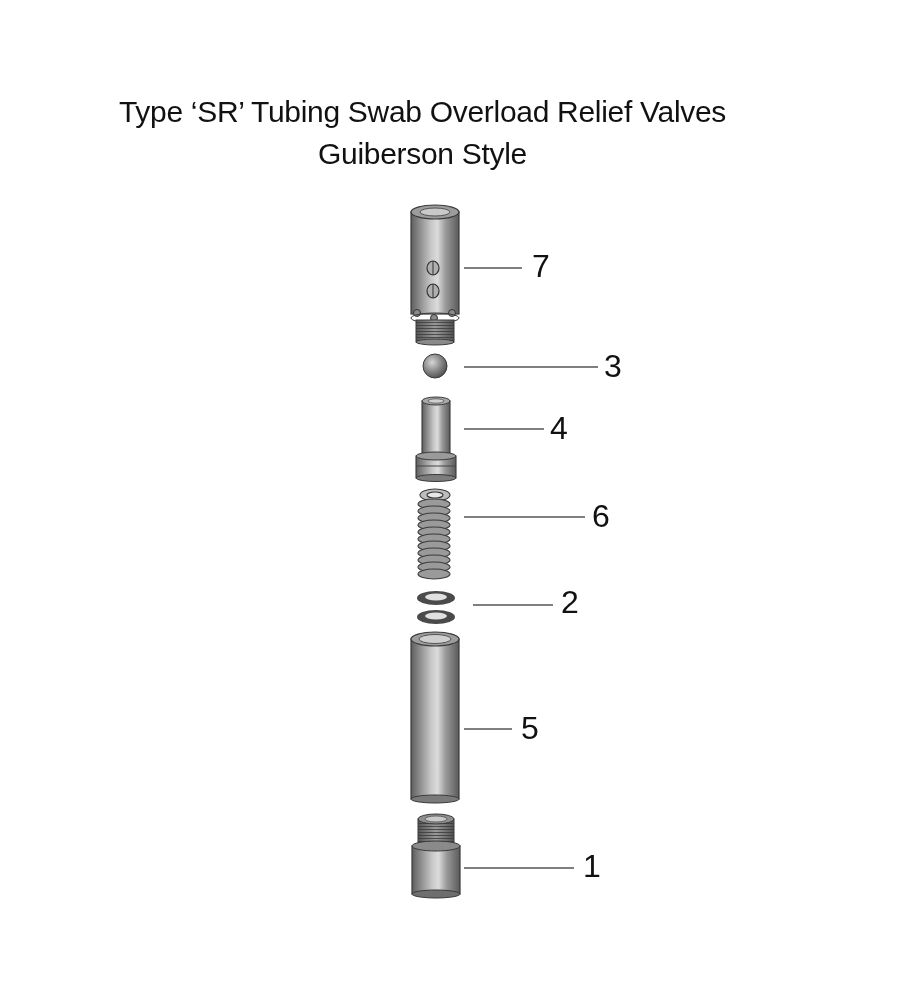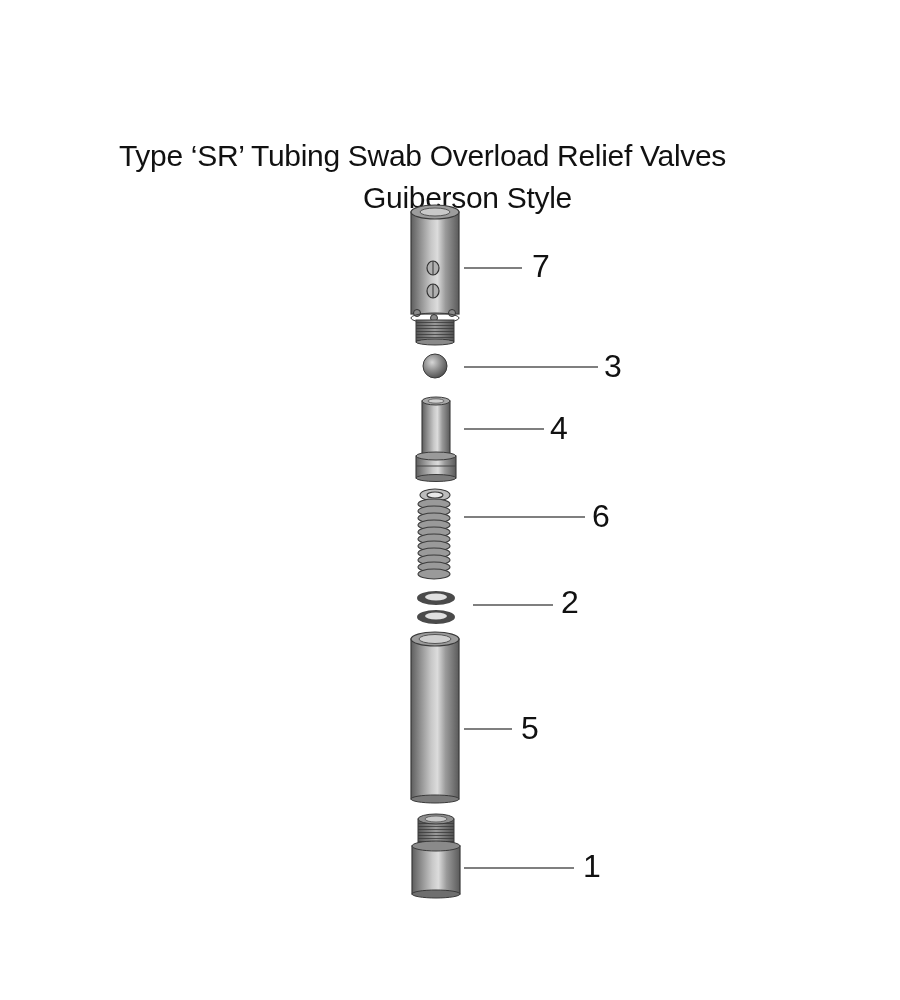--- a/index.html
+++ b/index.html
@@ -11,24 +11,23 @@
     font-family: "Liberation Sans", sans-serif;
     color: #111111;
   }
   .title {
     position: absolute;
     left: 0; width: 845px;
     text-align: center;
     font-size: 30px;
     letter-spacing: -0.3px;
     line-height: 36px;
-    margin-top: 44px;
   }
   #title-line1 { top: 94px; }
-  #title-line2 { top: 136px; left: 0; width: 845px; padding-left: 45px; }
+  #title-line2 { top: 136px; left: 0; width: 845px; }
   svg#diagram { position: absolute; left: 0; top: 0; }
   .callout-num {
     position: absolute;
     font-size: 32px;
     line-height: 32px;
     color: #111;
   }
 </style>
 </head>
 <body>

